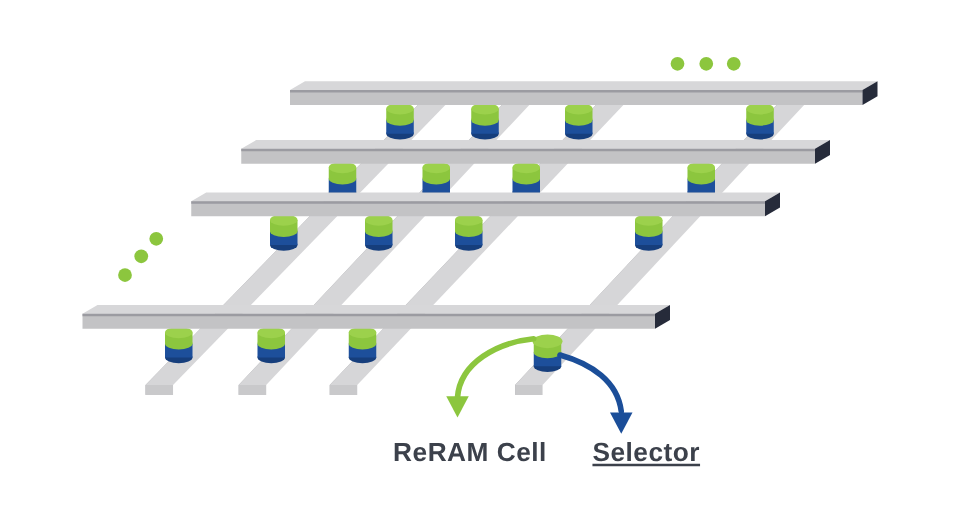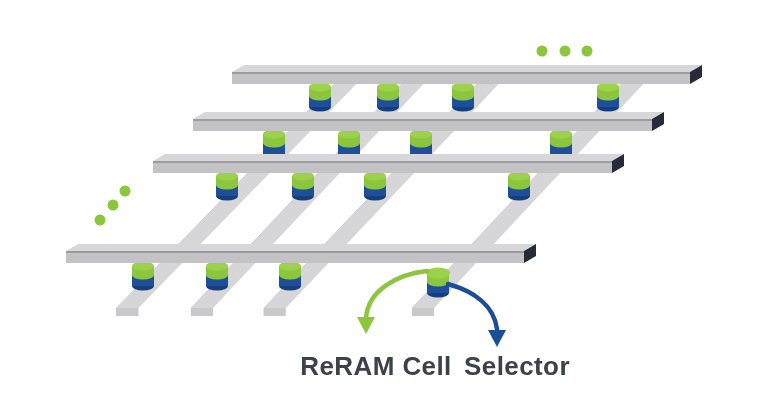--- a/index.html
+++ b/index.html
@@ -16,27 +16,27 @@
   }
   #diagram-svg {
     position: absolute;
     left: 0;
     top: 0;
   }
   .diagram-label {
     position: absolute;
     transform: translateX(-50%);
     font-weight: 700;
-    font-size: 26px;
+    font-size: 21px;
     letter-spacing: 0.4px;
     white-space: nowrap;
     user-select: none;
   }
   #label-reram { left: 376px; top: 351px; }
-  #label-selector { left: 517px; top: 351px; }
+  #label-selector { left: 517px; top: 351px; text-decoration: underline; }
 </style>
 </head>
 <body>
 
 <div id="stage" style="background: rgb(255, 255, 255);">
   <svg id="diagram-svg" width="768" height="410" viewBox="0 0 768 410">
       <g>
         <g>
           <polygon points="340.1208791208791,78 116.43956043956044,308 116.43956043956044,316 340.1208791208791,86" fill="#a3a3a7"></polygon>
           <polygon points="116.43956043956044,308 138.43956043956044,308 138.43956043956044,316 116.43956043956044,316" fill="#c9c9cb"></polygon>

